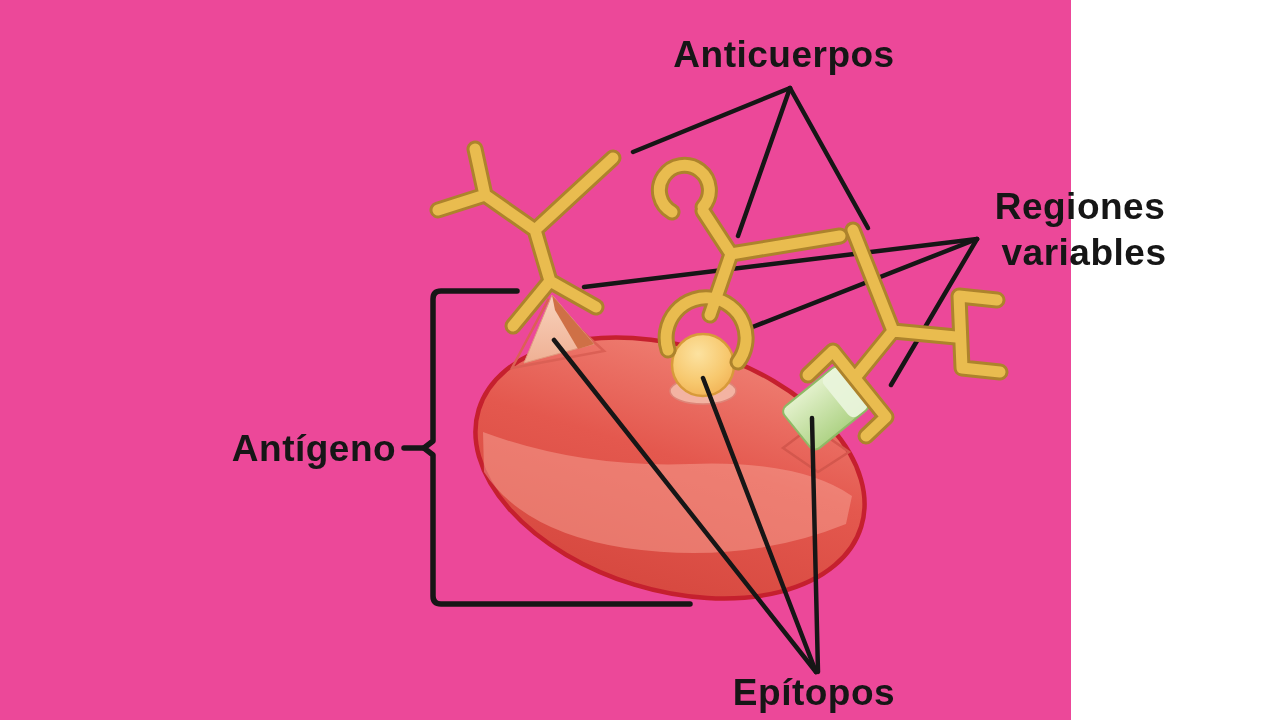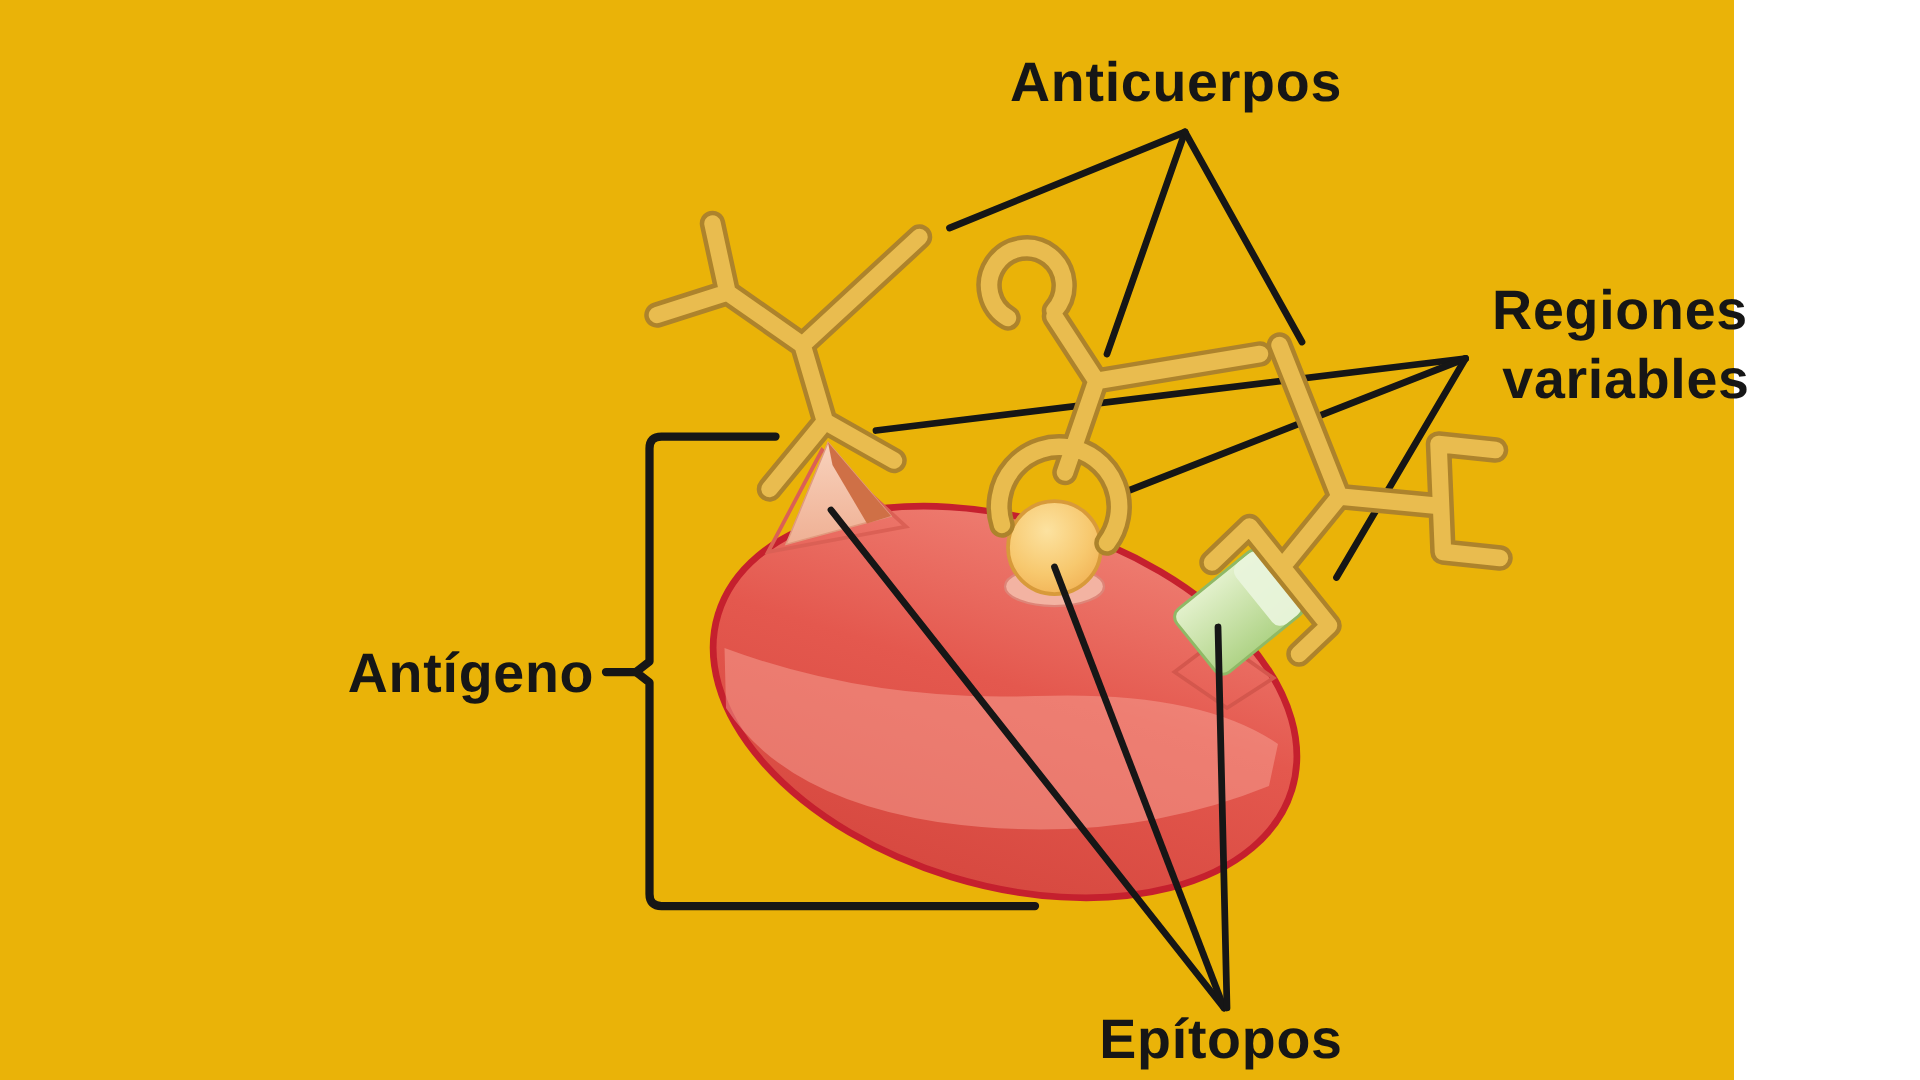--- a/index.html
+++ b/index.html
@@ -1,16 +1,16 @@
 <!DOCTYPE html>
 <html><head>
 <meta charset="utf-8">
 <style>
   html,body{margin:0;padding:0;background:#ffffff;width:1280px;height:720px;overflow:hidden;}
-  .stage{position:relative;width:1156px;height:720px;background:#eab308;}
+  .stage{position:relative;width:1071px;height:720px;background:#ec4899;}
   svg{position:absolute;left:0;top:0;}
   .label{font-family:"Liberation Sans", sans-serif;font-weight:bold;font-size:37px;fill:#161616;letter-spacing:0.5px;}
 </style>
 </head>
 <body>
 
 <div class="stage">
 <svg width="1280" height="720" viewBox="0 0 1280 720">
   <defs>
     <linearGradient id="blobGrad" x1="0" y1="0" x2="0" y2="1">

